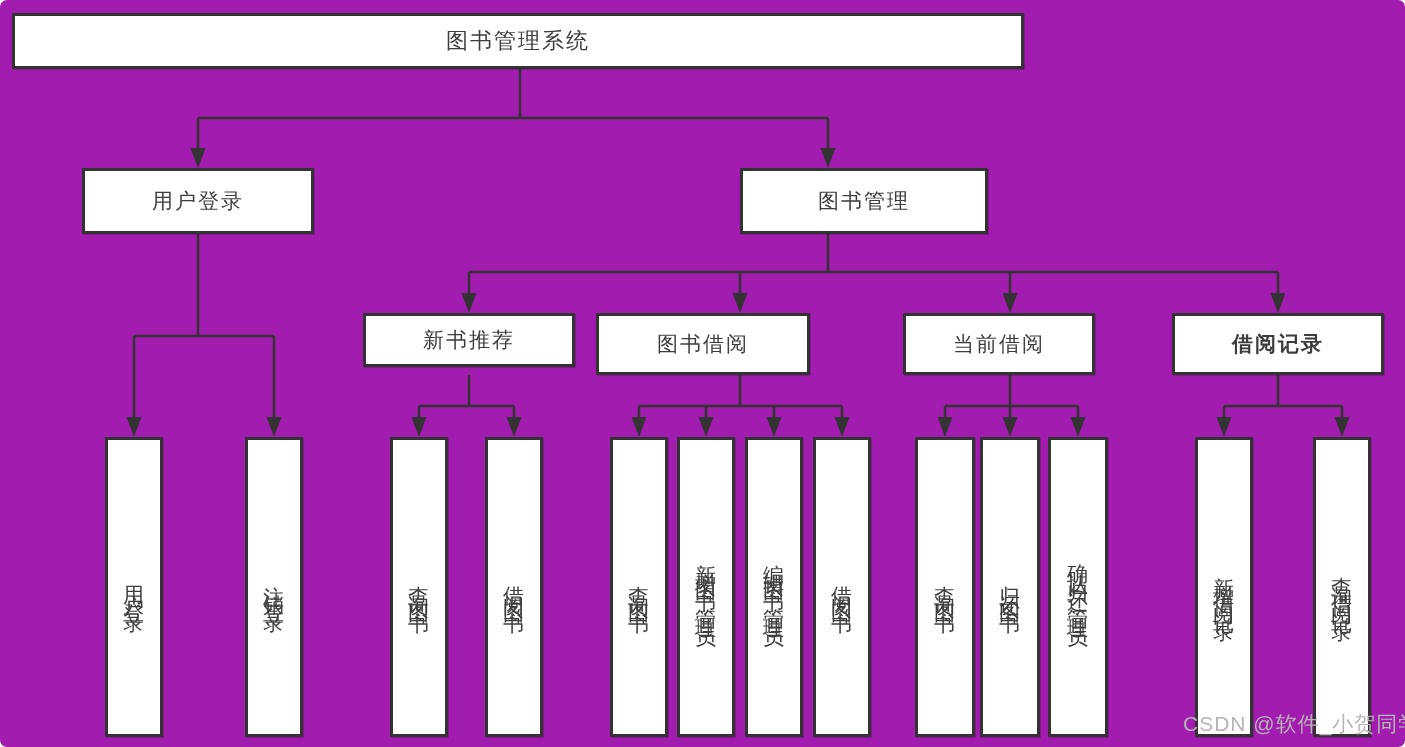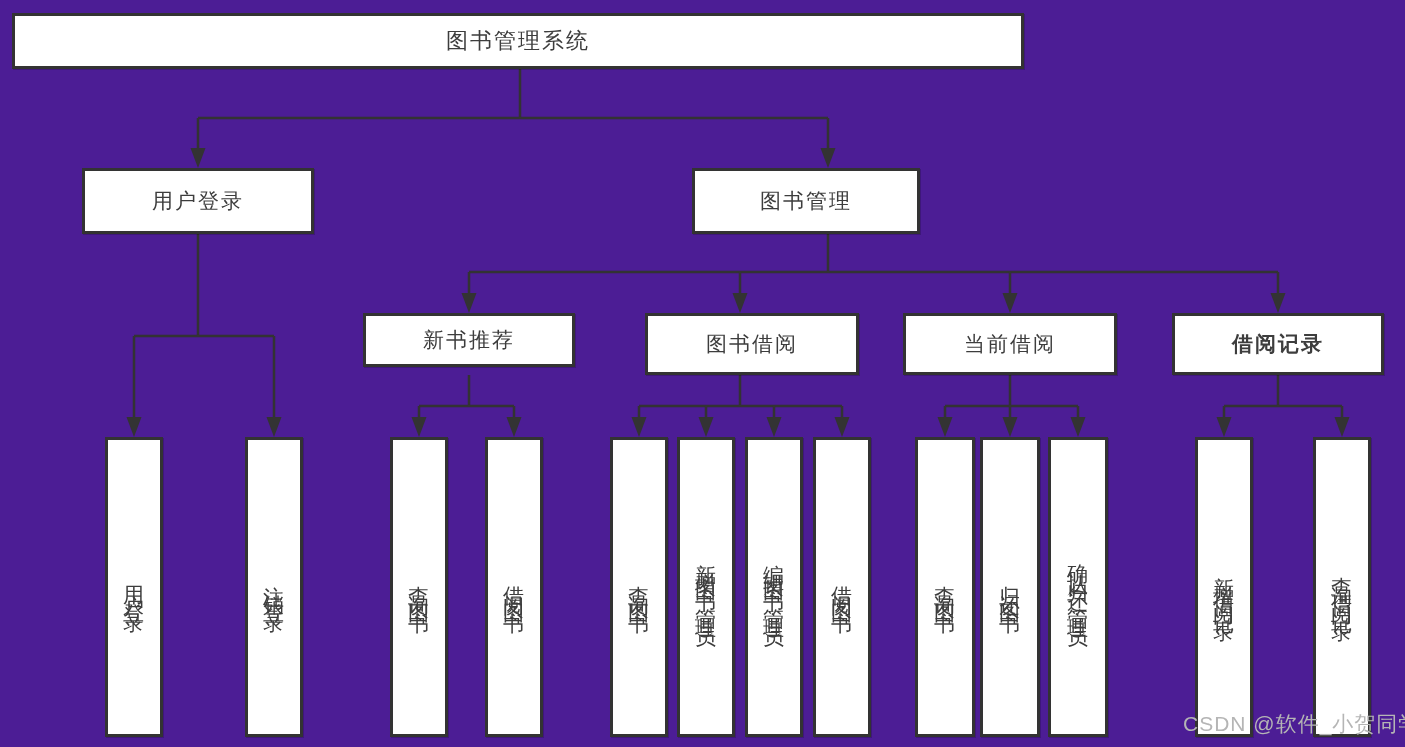--- a/index.html
+++ b/index.html
@@ -4,23 +4,24 @@
 <style>
   html, body {
     margin: 0;
     padding: 0;
     background: #ffffff;
   }
   #stage {
     position: relative;
     width: 1405px;
     height: 747px;
-    background: #4c1d95;
+    background: #a21caf;
     font-family: "Liberation Sans", sans-serif;
     overflow: hidden;
+    border-radius: 7px;
   }
   #connectors {
     position: absolute;
     left: 0;
     top: 0;
     width: 1405px;
     height: 747px;
     z-index: 1;
   }
   .node {
@@ -137,31 +138,31 @@
     </g>
   </svg>
 
   <div class="node h root" style="left:12px; top:13px; width:1012px; height:56px;">
     <span>图书管理系统</span>
   </div>
 
   <div class="node h" style="left:82px; top:168px; width:232px; height:66px;">
     <span>用户登录</span>
   </div>
-  <div class="node h" style="left:692px; top:168px; width:228px; height:66px;">
+  <div class="node h" style="left:740px; top:168px; width:248px; height:66px;">
     <span>图书管理</span>
   </div>
 
   <div class="node h" style="left:363px; top:313px; width:212px; height:54px;">
     <span>新书推荐</span>
   </div>
-  <div class="node h" style="left:645px; top:313px; width:214px; height:62px;text-align:center;">
+  <div class="node h" style="left:596px; top:313px; width:214px; height:62px;text-align:center;">
     <span>图书借阅</span>
   </div>
-  <div class="node h" style="left:903px; top:313px; width:214px; height:62px;">
+  <div class="node h" style="left:903px; top:313px; width:192px; height:62px;">
     <span>当前借阅</span>
   </div>
   <div class="node h" style="left:1172px; top:313px; width:212px; height:62px;font-weight:bold;">
     <span>借阅记录</span>
   </div>
 
   <div class="node v" style="left:105px; top:437px; width:58px; height:300px;">
     <span>用户登录</span>
   </div>
   <div class="node v" style="left:245px; top:437px; width:58px; height:300px;">

